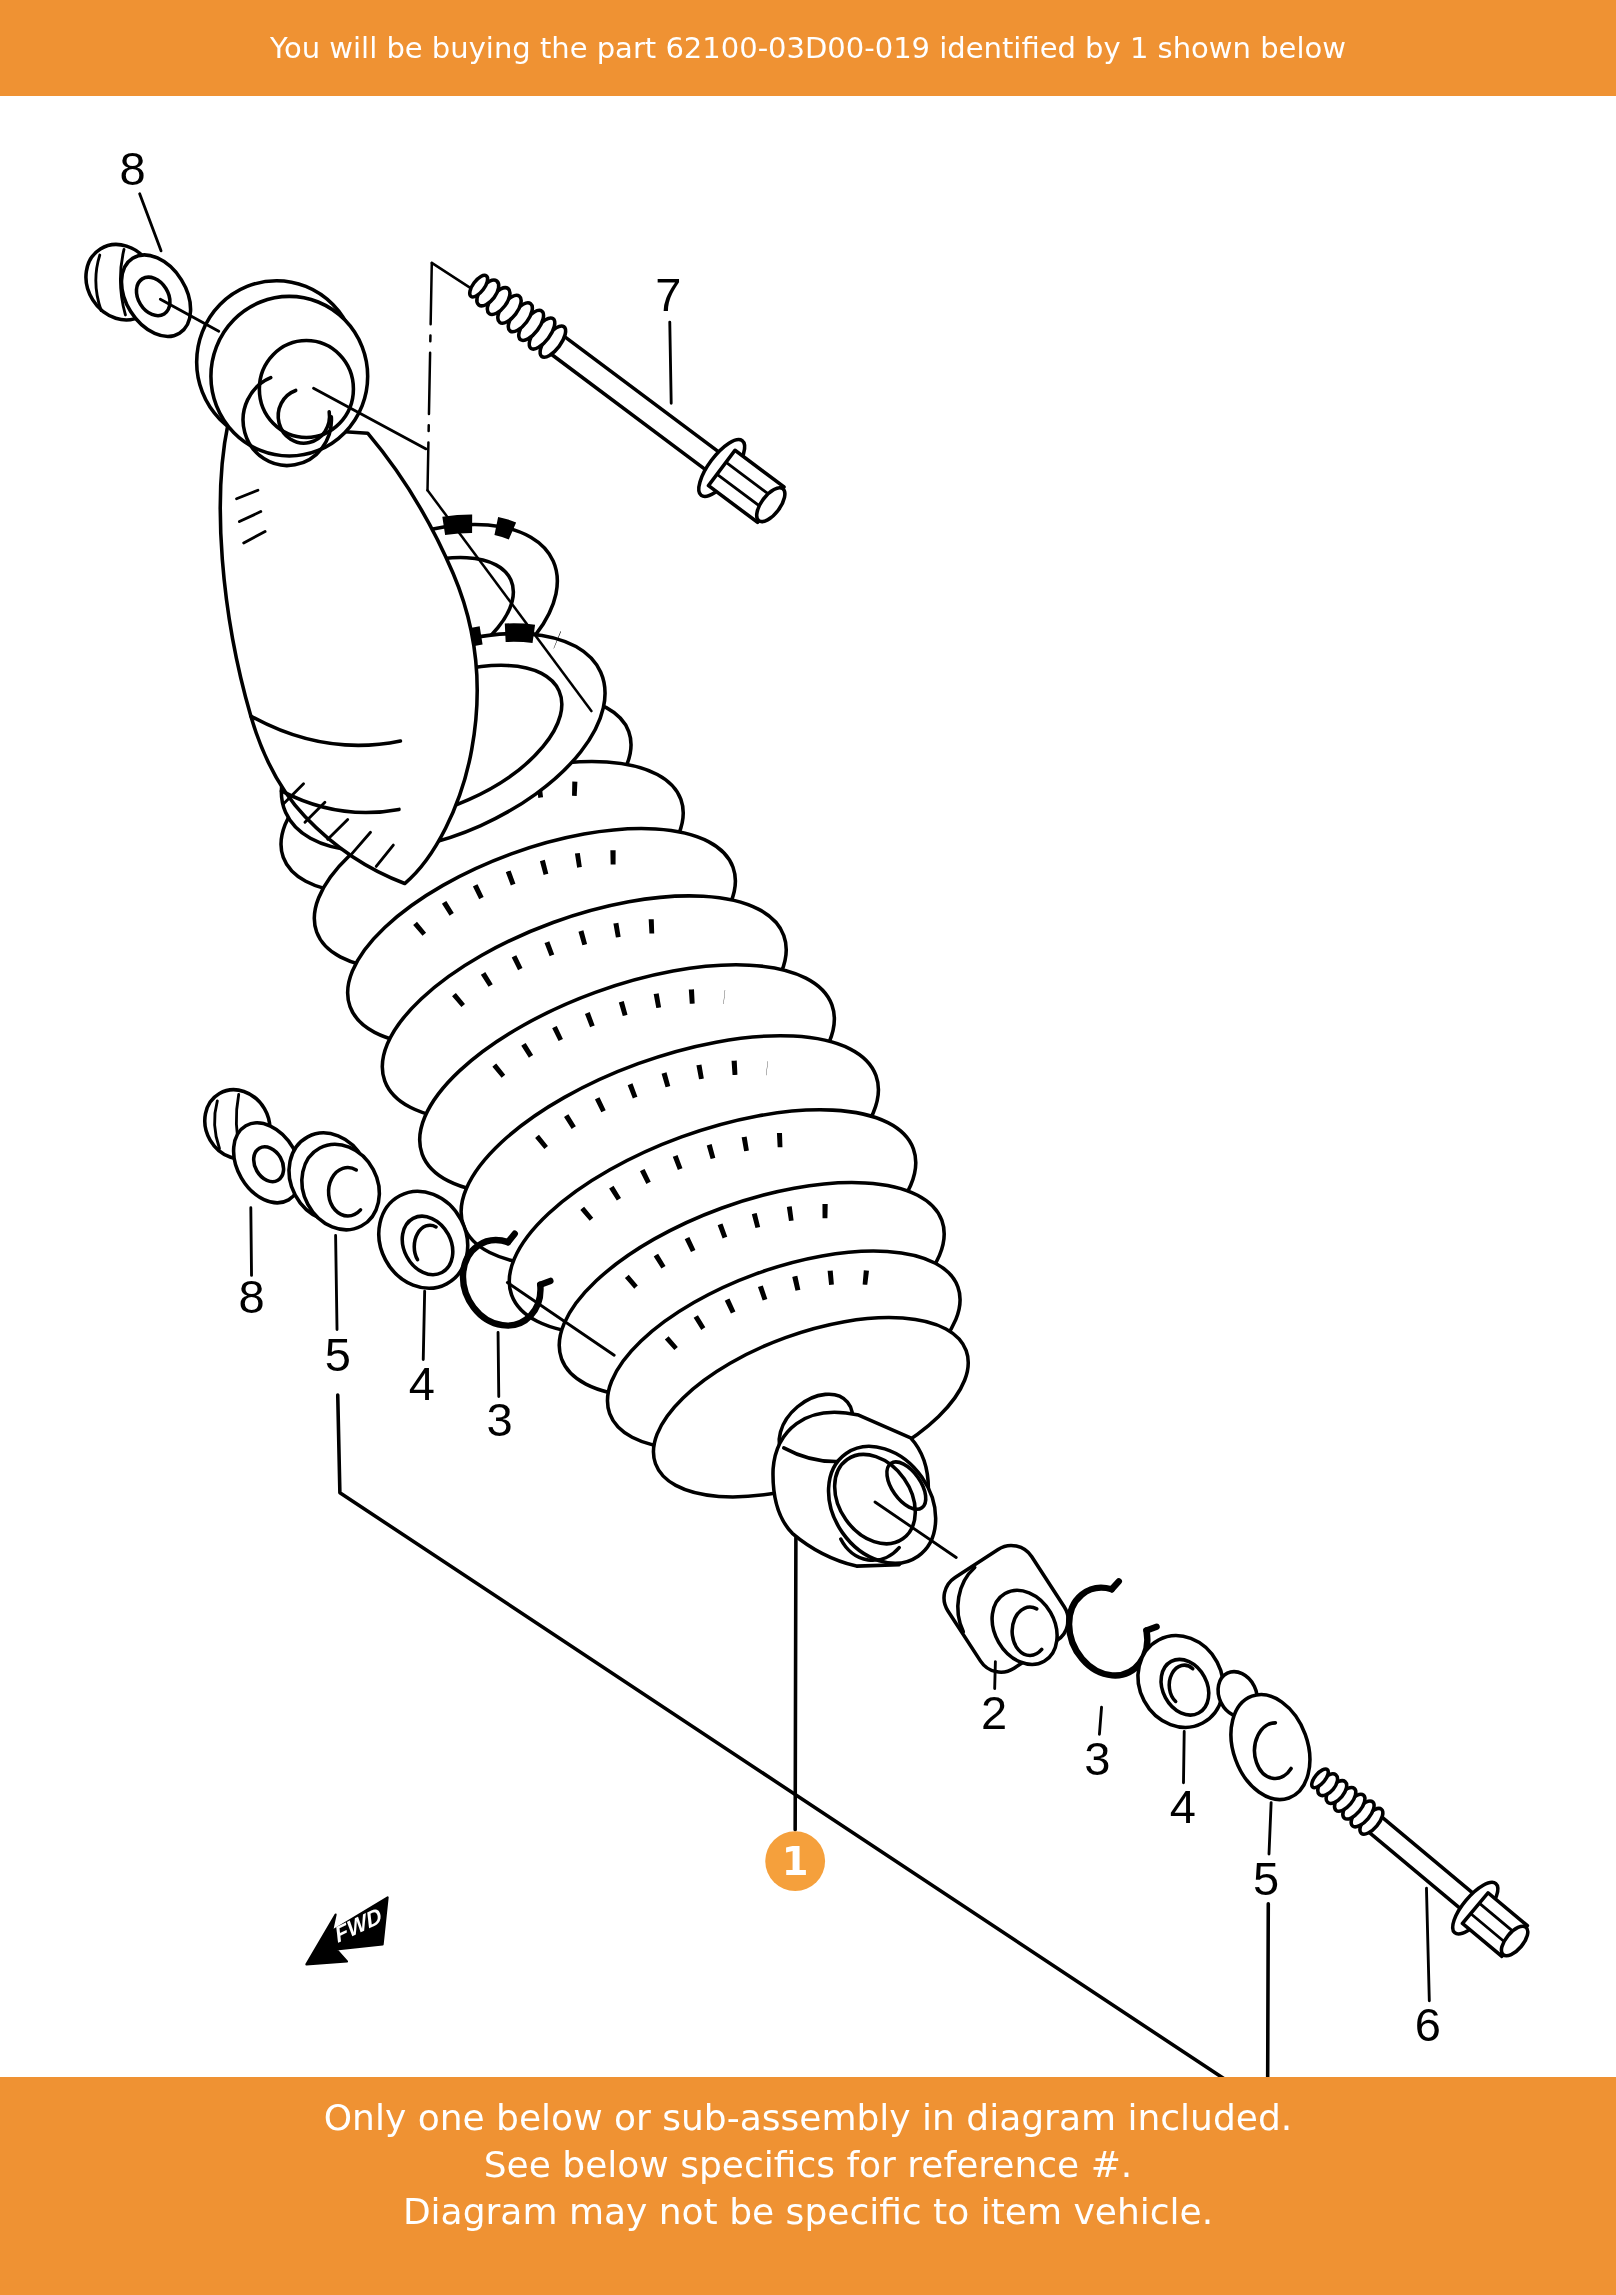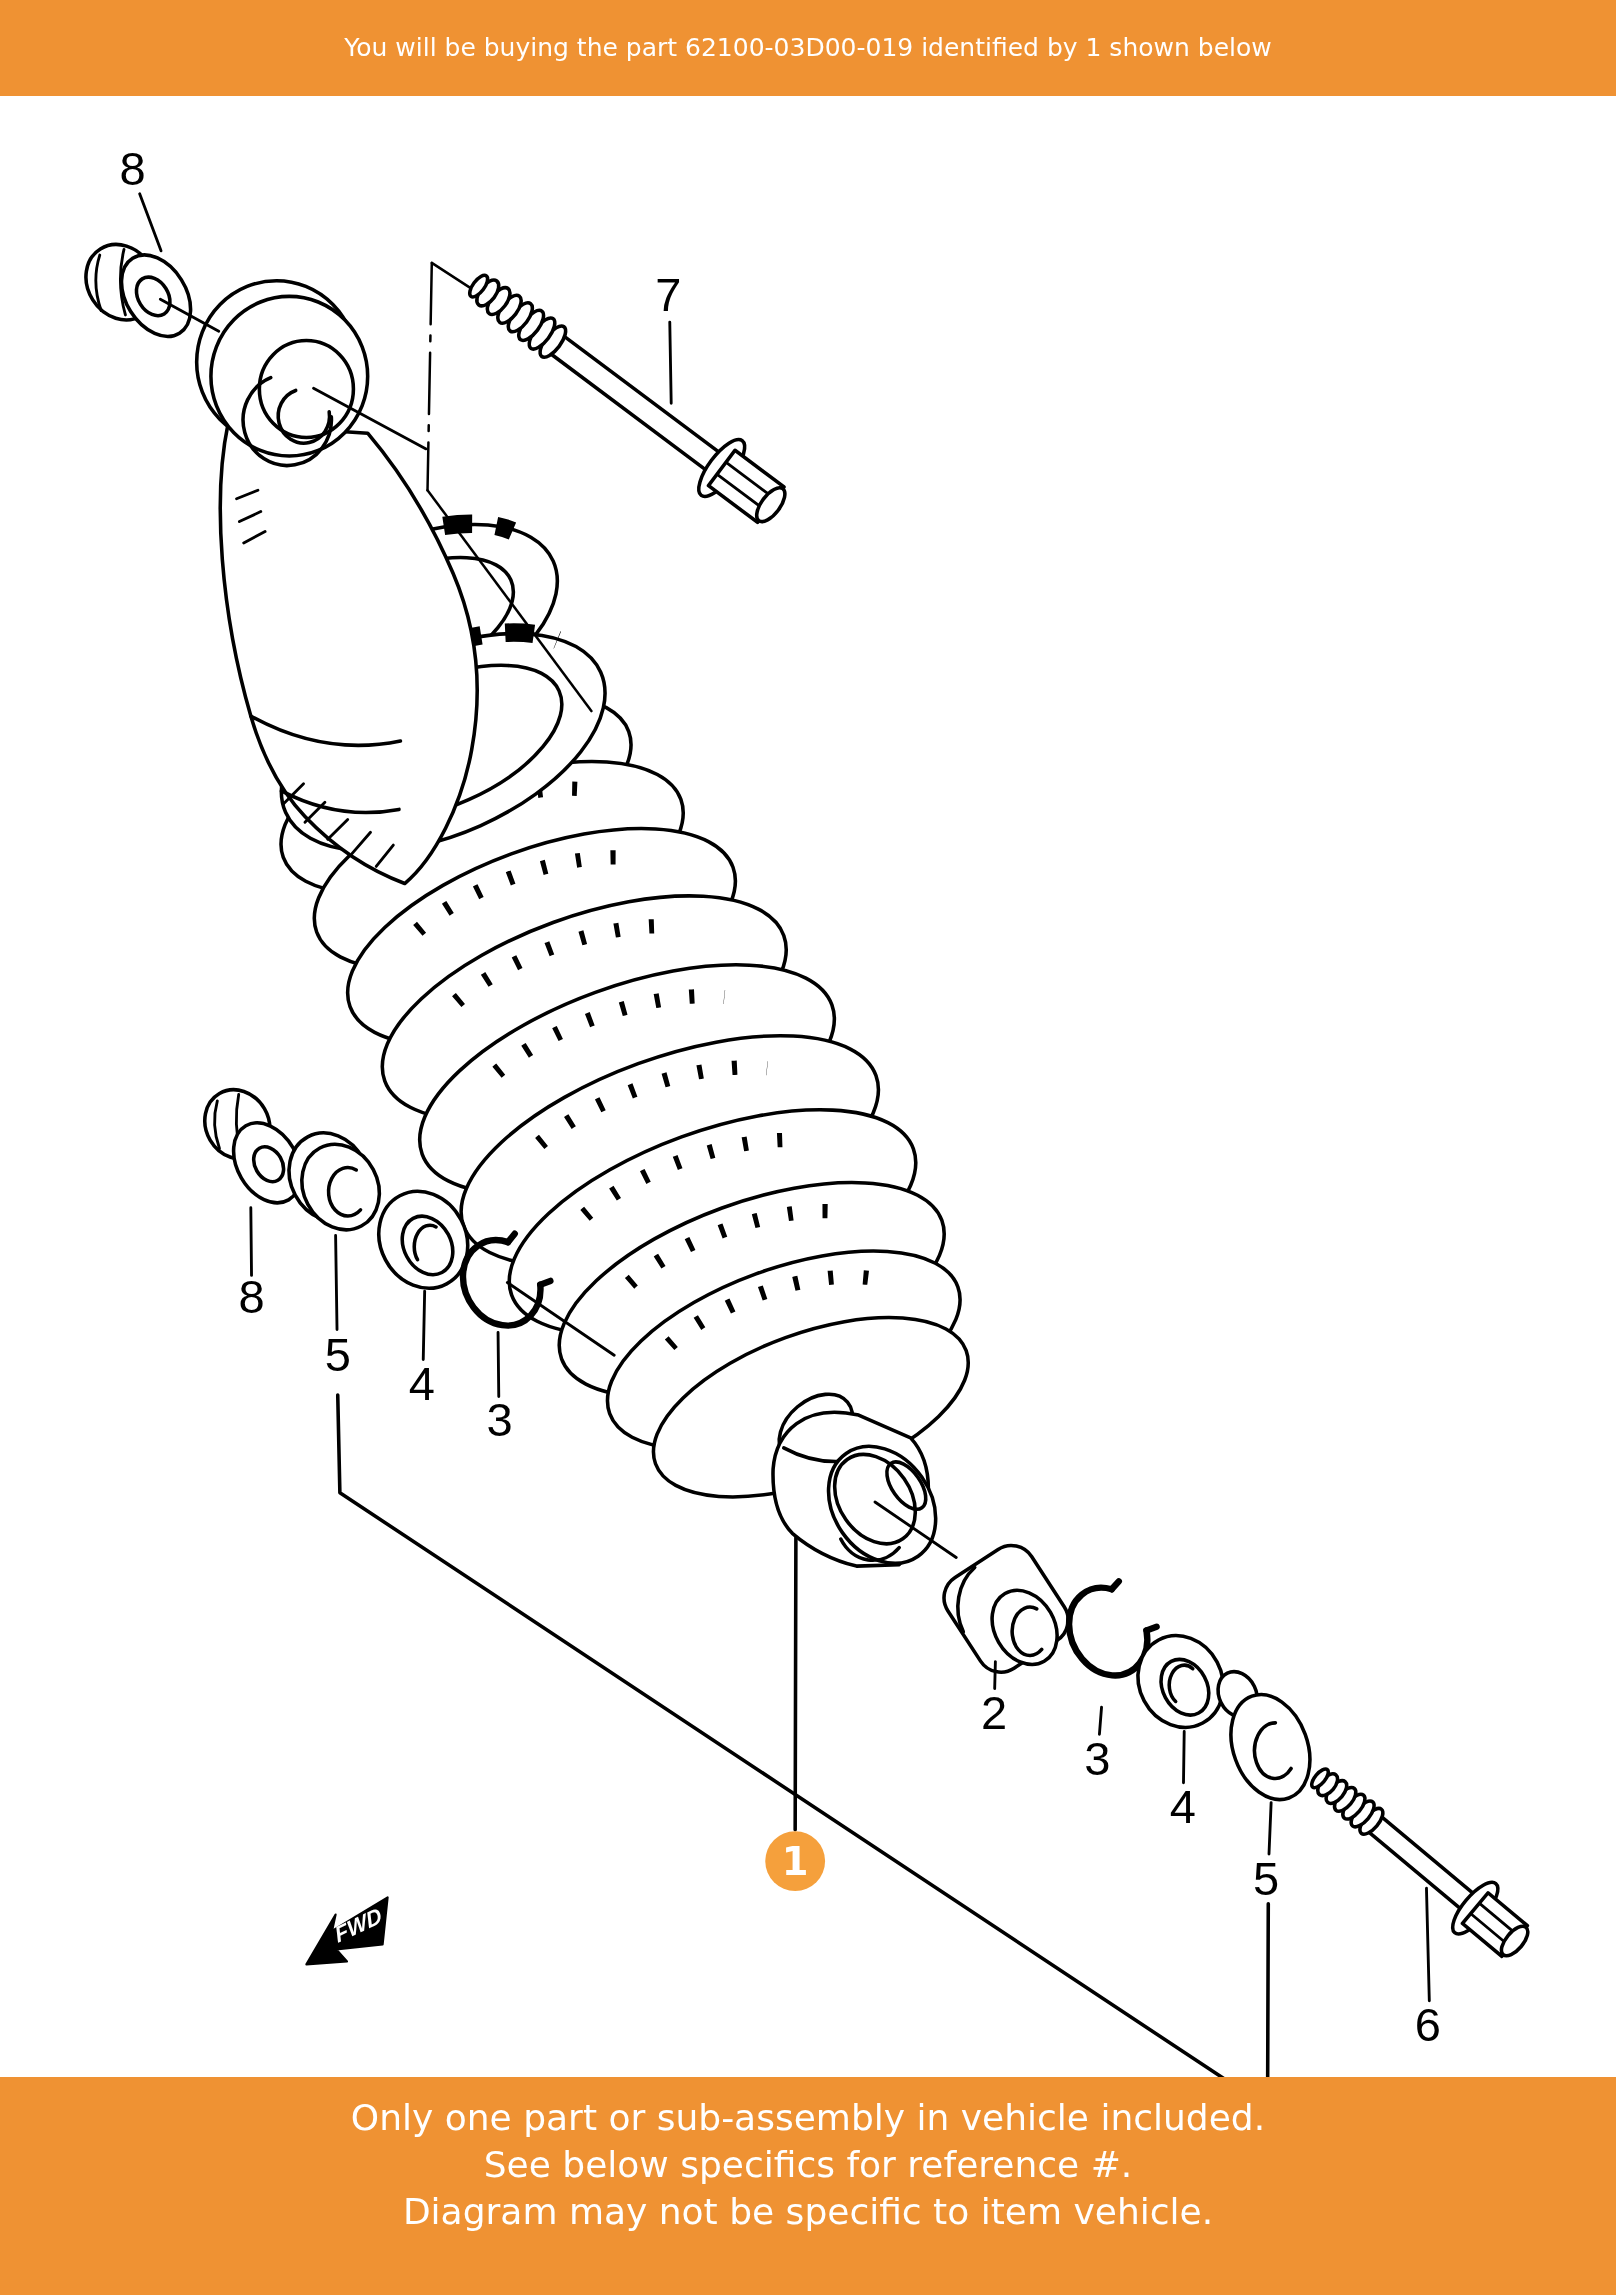--- a/index.html
+++ b/index.html
@@ -4,21 +4,21 @@
 <style>
   html,body { margin:0; padding:0; background:#fff; }
   .page {
     position:relative; width:1616px; height:2295px; background:#ffffff;
     font-family:"DejaVu Sans", sans-serif; overflow:hidden;
   }
   .band {
     position:absolute; left:0; width:1616px; background:#EF9233; color:#ffffff;
     text-align:center; z-index:5;
   }
-  .band-top { top:0; height:96px; line-height:96px; font-size:25px; }
+  .band-top { top:0; height:96px; line-height:96px; font-size:29px; }
   .band-bottom { top:2077px; height:219px; padding-top:17px; box-sizing:border-box; }
   .band-bottom .fline { font-size:36px; line-height:47px; }
   svg.art { position:absolute; left:0; top:0; z-index:1; }
   .ln  { fill:none; stroke:#000; stroke-width:5; stroke-linecap:round; stroke-linejoin:round; }
   .fw  { fill:#ffffff; stroke:#000; stroke-width:5; stroke-linejoin:round; }
   .thin{ fill:none; stroke:#000; stroke-width:4; stroke-linecap:round; }
   .axis{ fill:none; stroke:#000; stroke-width:3.5; stroke-linecap:round; }
   .tick{ fill:none; stroke:#000; stroke-width:20; stroke-dasharray:7 42; }
   .cren{ fill:none; stroke:#000; stroke-width:26; stroke-dasharray:40 34; }
   .snap{ fill:none; stroke:#000; stroke-width:9; stroke-linecap:round; }
@@ -325,19 +325,19 @@
       <text class="callout" x="701" y="2015">3</text>
       <text class="callout" x="1395" y="2427">2</text>
       <text class="callout" x="1540" y="2491">3</text>
       <text class="callout" x="1660" y="2559">4</text>
       <text class="callout" x="1777" y="2659">5</text>
       <text class="callout" x="2004" y="2865">6</text>
     </g>
   </svg>
 
   <div class="band band-bottom">
-    <div class="fline">Only one part or sub-assembly in vehicle included.</div>
+    <div class="fline">Only one below or sub-assembly in diagram included.</div>
     <div class="fline">See below specifics for reference #.</div>
     <div class="fline">Diagram may not be specific to item vehicle.</div>
   </div>
 
 </div>
 
 
 </body></html>

